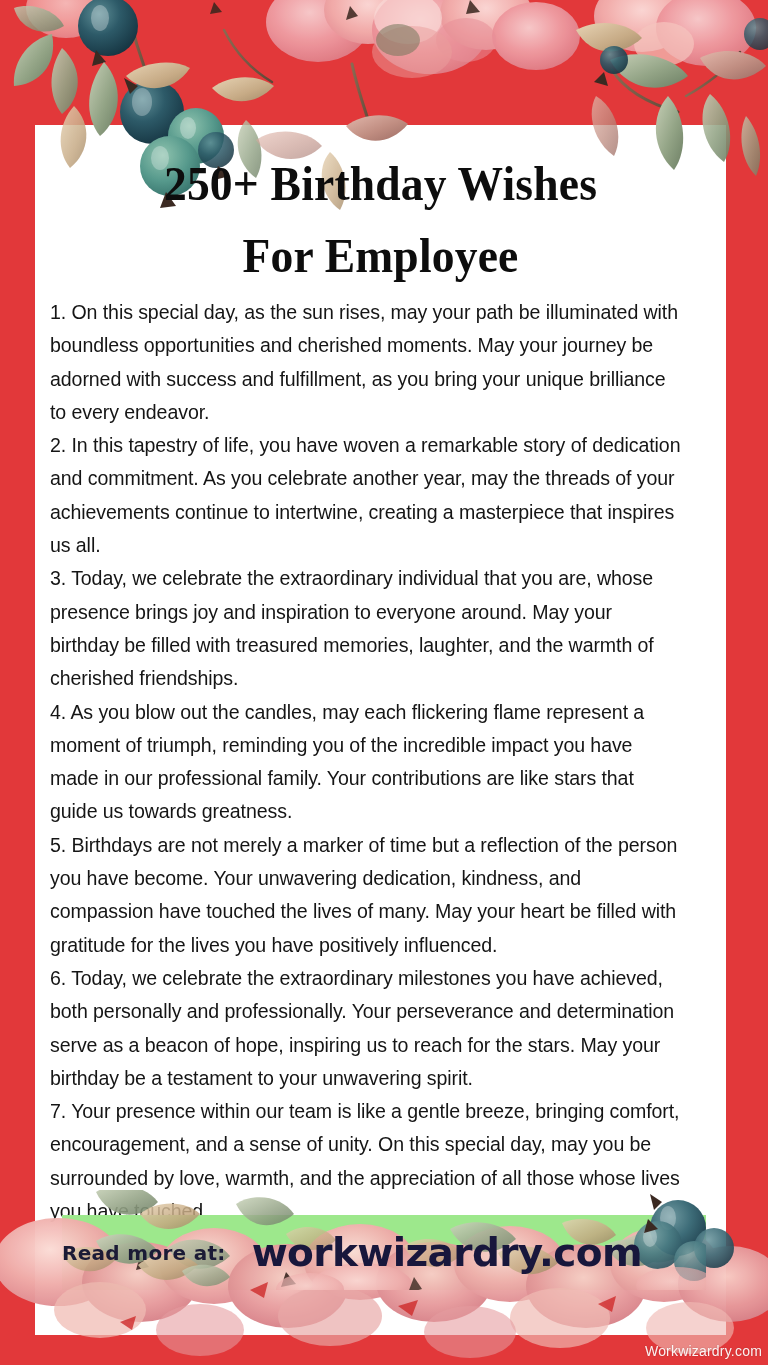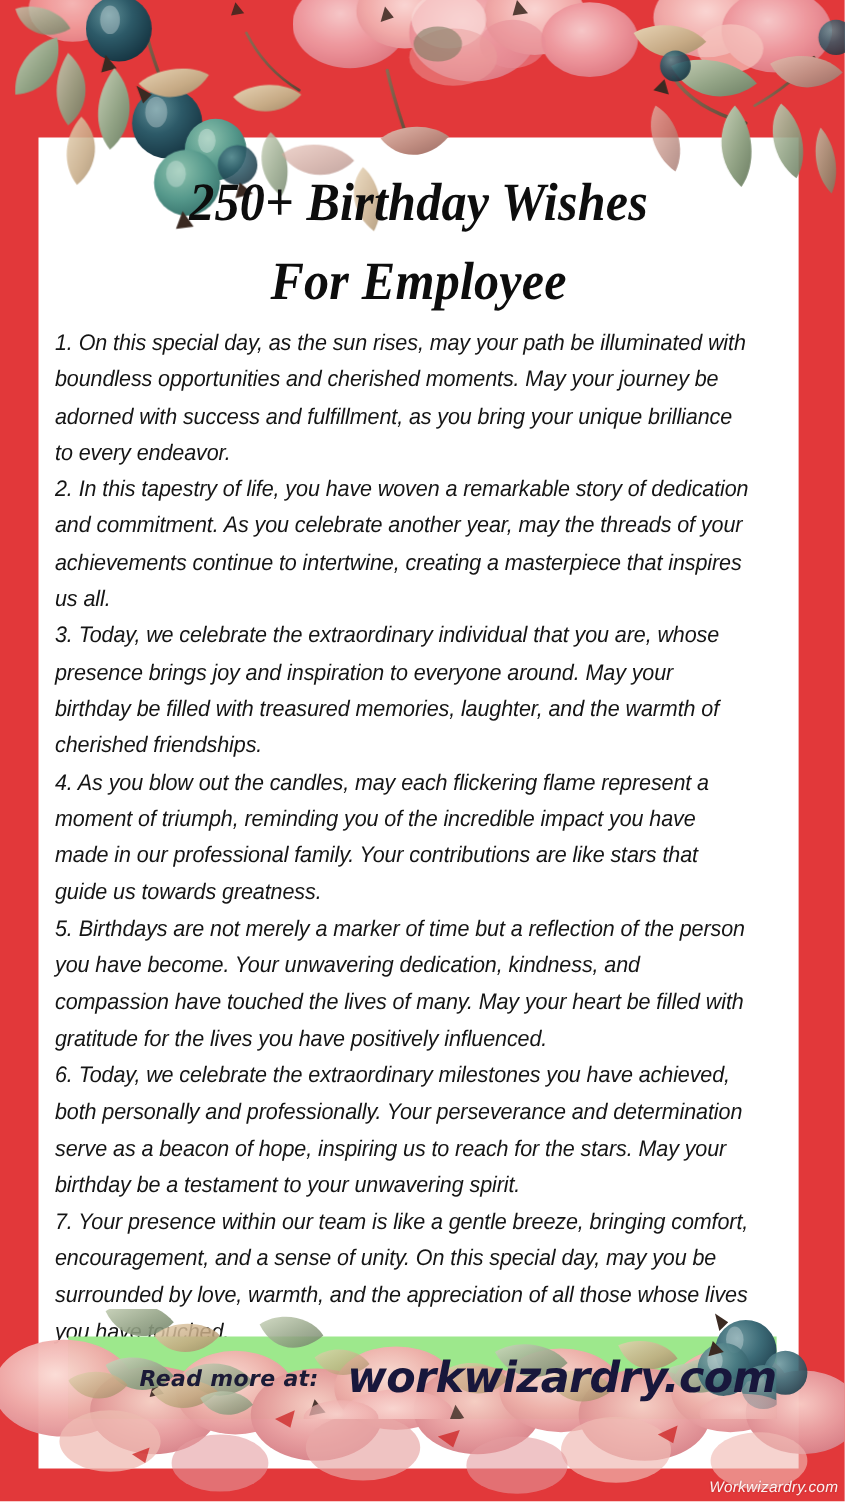--- a/index.html
+++ b/index.html
@@ -10,21 +10,20 @@
     background:#ffffff;
     font-family:"Liberation Sans", sans-serif;
     overflow:hidden;
   }
 
   #poster{
     position:relative;
     width:768px; height:1365px;
     background:#e2383a;
     overflow:hidden;
-    font-style:italic;
   }
 
   
   #card{
     position:absolute;
     left:35px; top:125px;
     width:691px; height:1210px;
     background:#ffffff;
   }
 
@@ -73,21 +72,21 @@
   }
 
   
   #footer-banner{
     position:absolute;
     left:62px; top:1215px;
     width:644px; height:75px;
     background:#9de88c;
     display:flex;
     align-items:center;
-    justify-content:flex-end;
+    justify-content:flex-start;
     gap:26px;
     overflow:hidden;
   }
   #read-more-label{
     position:relative; z-index:3;
     font-family:"DejaVu Sans", sans-serif;
     font-size:20px;
     font-weight:600;
     color:#1b1b36;
     letter-spacing:.3px;

